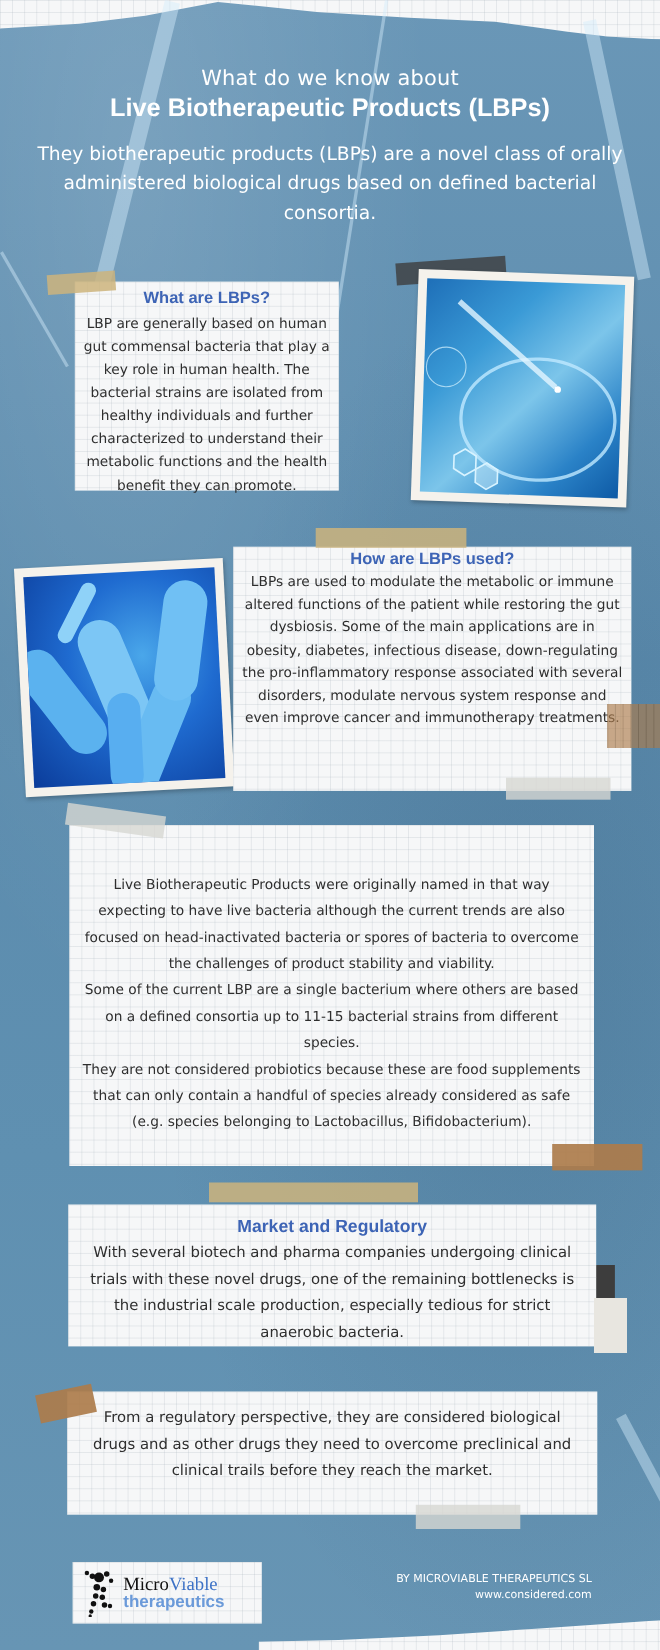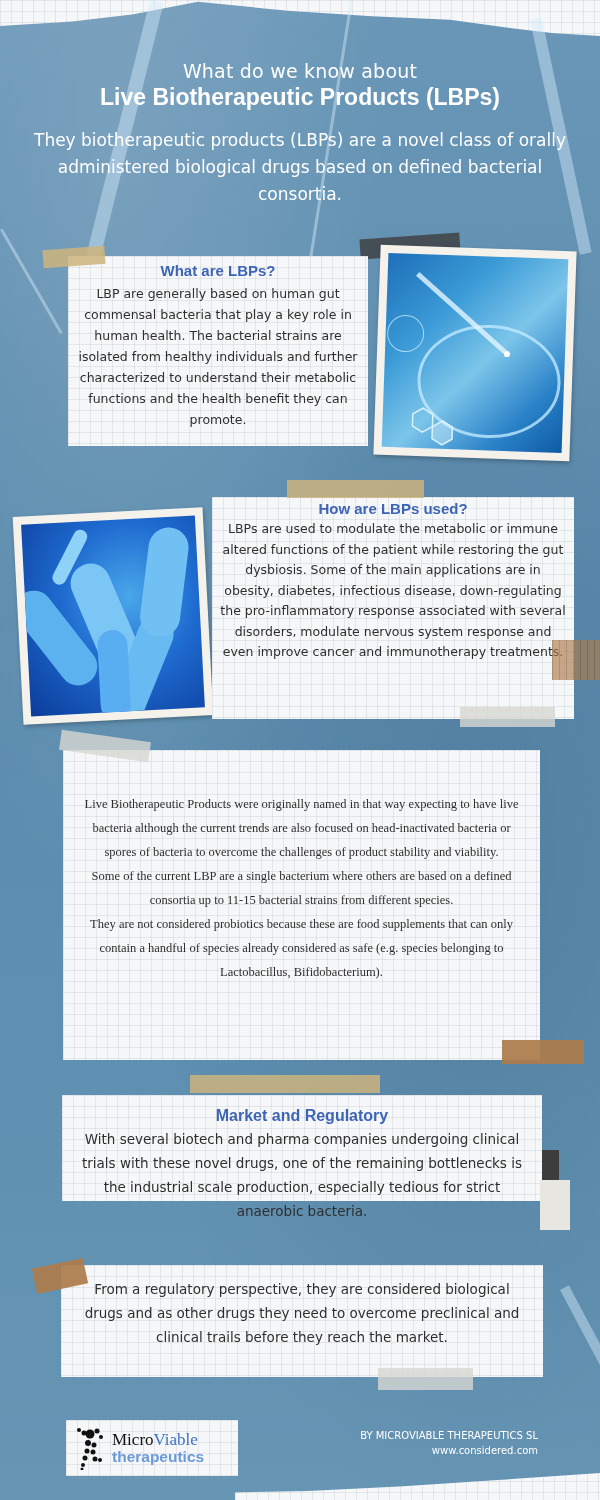--- a/index.html
+++ b/index.html
@@ -69,21 +69,21 @@
 <div class="crack" style="left:0;top:230px;width:3px;height:120px;transform:rotate(-30deg);"></div>
 <div class="crack" style="left:560px;top:1290px;width:10px;height:120px;transform:rotate(-28deg);"></div>
 
 <div class="header">
   <div class="kicker">What do we know about</div>
   <div class="main-title">Live Biotherapeutic Products (LBPs)</div>
   <div class="intro">They biotherapeutic products (LBPs) are a novel class of orally administered biological drugs based on defined bacterial consortia.</div>
 </div>
 
 <div class="tape tape-dark" style="left:360px;top:236px;width:100px;height:20px;transform:rotate(-4deg);opacity:0.8;"></div>
-<div class="card grid-paper" style="left:68px;top:256px;width:300px;height:190px;padding:6px 4px 0;">
+<div class="card grid-paper" style="left:68px;top:256px;width:240px;height:190px;padding:6px 4px 0;">
   <h2>What are LBPs?</h2>
   <p style="margin-top:4px;line-height:21px;">LBP are generally based on human gut commensal bacteria that play a key role in human health. The bacterial strains are isolated from healthy individuals and further characterized to understand their metabolic functions and the health benefit they can promote.</p>
 </div>
 <div class="tape tape-khaki" style="left:43px;top:248px;width:62px;height:18px;transform:rotate(-4deg);"></div>
 <div class="photo" style="left:377px;top:248px;width:196px;height:210px;transform:rotate(2deg);">
   <div class="img" style="background:linear-gradient(135deg,#1e6fb8 0%,#3a9ad6 30%,#7cc5ea 55%,#2a82c7 80%,#0e5aa5 100%);">
     <svg width="180" height="194" viewBox="0 0 180 194">
       <ellipse cx="105" cy="125" rx="70" ry="55" fill="none" stroke="#bfe8ff" stroke-width="3" opacity="0.8"></ellipse>
       <line x1="30" y1="20" x2="120" y2="95" stroke="#e4f6ff" stroke-width="5" opacity="0.8"></line>
       <circle cx="122" cy="97" r="3" fill="#ffffff"></circle>
@@ -107,30 +107,30 @@
   </div>
 </div>
 <div class="card grid-paper" style="left:212px;top:497px;width:362px;height:222px;padding:3px 8px 0;">
   <h2>How are LBPs used?</h2>
   <p style="margin-top:2px;line-height:20.5px;">LBPs are used to modulate the metabolic or immune altered functions of the patient while restoring the gut dysbiosis. Some of the main applications are in obesity, diabetes, infectious disease, down-regulating the pro-inflammatory response associated with several disorders, modulate nervous system response and even improve cancer and immunotherapy treatments.</p>
 </div>
 <div class="tape tape-khaki" style="left:287px;top:480px;width:137px;height:18px;"></div>
 <div class="tape tape-brown" style="left:552px;top:640px;width:48px;height:40px;opacity:0.7;background-image:linear-gradient(90deg,rgba(120,80,40,0.6) 1px,transparent 1px);background-size:7px 7px;"></div>
 <div class="tape tape-grey" style="left:460px;top:707px;width:95px;height:20px;"></div>
 
-<div class="card grid-paper" style="left:63px;top:750px;width:477px;height:310px;padding:42px 12px 0;font-family:Liberation Serif, serif;">
+<div class="card grid-paper" style="left:63px;top:750px;width:477px;height:310px;padding:42px 12px 0;">
   <p style="line-height:24px;">Live Biotherapeutic Products were originally named in that way expecting to have live bacteria although the current trends are also focused on head-inactivated bacteria or spores of bacteria to overcome the challenges of product stability and viability.</p>
   <p style="line-height:24px;">Some of the current LBP are a single bacterium where others are based on a defined consortia up to 11-15 bacterial strains from different species.</p>
   <p style="line-height:24px;">They are not considered probiotics because these are food supplements that can only contain a handful of species already considered as safe (e.g. species belonging to Lactobacillus, Bifidobacterium).</p>
 </div>
 <div class="tape tape-grey" style="left:60px;top:736px;width:90px;height:20px;transform:rotate(8deg);"></div>
 <div class="tape tape-brown" style="left:502px;top:1040px;width:82px;height:24px;"></div>
 
 <div class="tape tape-dark" style="left:539px;top:1150px;width:20px;height:30px;"></div>
-<div class="card grid-paper" style="left:62px;top:1095px;width:480px;height:106px;padding:12px 10px 0;">
+<div class="card grid-paper" style="left:62px;top:1095px;width:480px;height:129px;padding:12px 10px 0;">
   <h2 style="font-size:16px;">Market and Regulatory</h2>
   <p style="margin-top:2px;line-height:24px;font-size:13.5px;">With several biotech and pharma companies undergoing clinical trials with these novel drugs, one of the remaining bottlenecks is the industrial scale production, especially tedious for strict anaerobic bacteria.</p>
 </div>
 <div class="tape tape-khaki" style="left:190px;top:1075px;width:190px;height:18px;"></div>
 <div class="tape" style="left:540px;top:1180px;width:30px;height:50px;background:#e8e6e0;"></div>
 
 <div class="card grid-paper" style="left:61px;top:1265px;width:482px;height:112px;padding:12px 14px 16px;">
   <p style="line-height:24px;font-size:13.5px;">From a regulatory perspective, they are considered biological drugs and as other drugs they need to overcome preclinical and clinical trails before they reach the market.</p>
 </div>
 <div class="tape tape-brown" style="left:34px;top:1263px;width:52px;height:26px;transform:rotate(-12deg);"></div>

